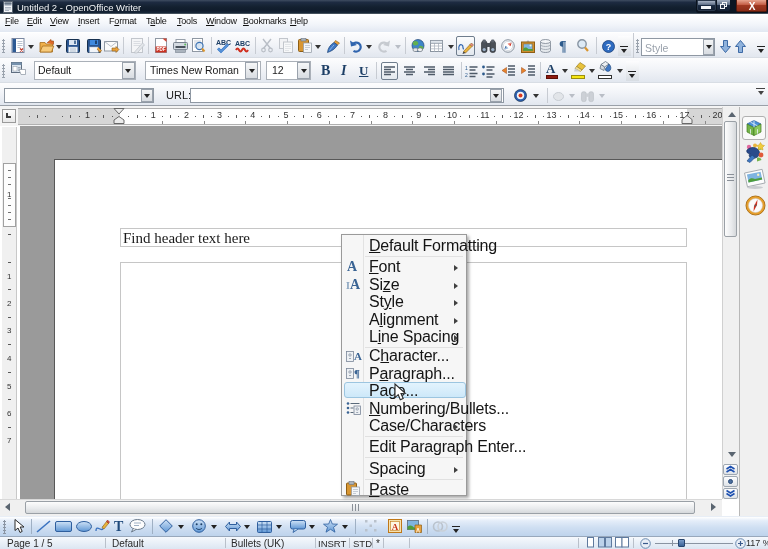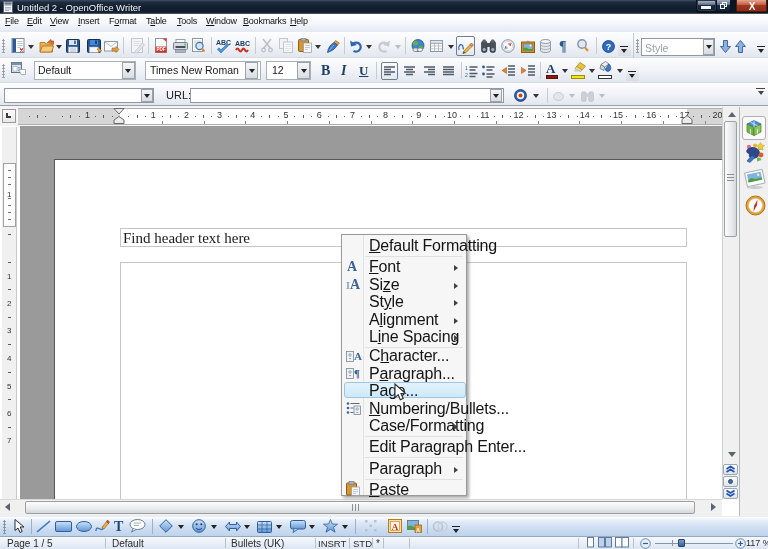--- a/index.html
+++ b/index.html
@@ -733,26 +733,26 @@
  <div class="mi" style="top:75.5px">A<u>l</u>ignment</div>
     <div class="sub" style="top:82.5px"></div>
  <div class="mi" style="top:93px">L<u>i</u>ne Spacing</div>
     <div class="sub" style="top:100px"></div>
  <div class="msep" style="top:112px"></div>
  <div class="mi" style="top:112px">C<u>h</u>aracter...</div>
  <div class="mi" style="top:129.5px">P<u>a</u>ragraph...</div>
  <div class="a" style="left:1.5px;top:146.5px;width:122px;height:16px;background:linear-gradient(180deg,#e3f3fd,#cde8f9);border:1px solid #9cc5e0;border-radius:3px"></div>
  <div class="mi" style="top:147px">Page...</div>
  <div class="mi" style="top:164.5px"><u>N</u>umbering/Bullets...</div>
- <div class="mi" style="top:182px">Case/Formatting</div>
+ <div class="mi" style="top:182px">Case/Characters</div>
     <div class="sub" style="top:189px"></div>
  <div class="msep" style="top:201px"></div>
  <div class="mi" style="top:203px">Edit Paragraph Enter...</div>
  <div class="msep" style="top:222px"></div>
- <div class="mi" style="top:224.5px">Paragraph</div>
+ <div class="mi" style="top:224.5px">Spacing</div>
     <div class="sub" style="top:231.5px"></div>
  <div class="msep" style="top:243.5px"></div>
  <div class="mi" style="top:245.5px"><u>P</u>aste</div>
 
  <div class="a" style="left:5px;top:24px;width:14px;height:14px;font-size:14px;font-weight:bold;color:#3a6494;font-family:'Liberation Serif',serif">A</div>
  <div class="a" style="left:4px;top:42px;width:14px;height:14px;font-size:14px;font-weight:bold;color:#3a6494;font-family:'Liberation Serif',serif"><span style="font-size:10px;color:#8aa4c0">I</span>A</div>
  <svg class="a" width="15" height="13" style="left:4px;top:114px" viewBox="0 0 15 13">
   <rect x="0.5" y="2.5" width="7" height="10" fill="#eef1f4" stroke="#7a879a" stroke-width=".8"></rect>
   <circle cx="4" cy="6" r="1.2" fill="none" stroke="#7a879a" stroke-width=".7"></circle>
   <path d="M3 9.5h2" stroke="#7a879a" stroke-width=".7"></path>

